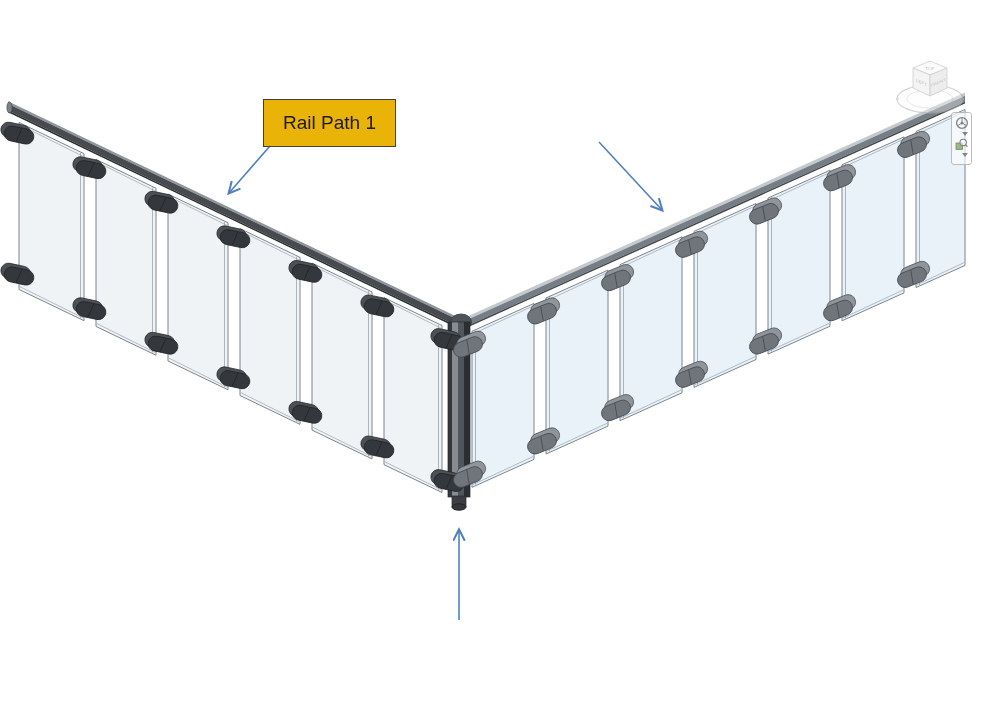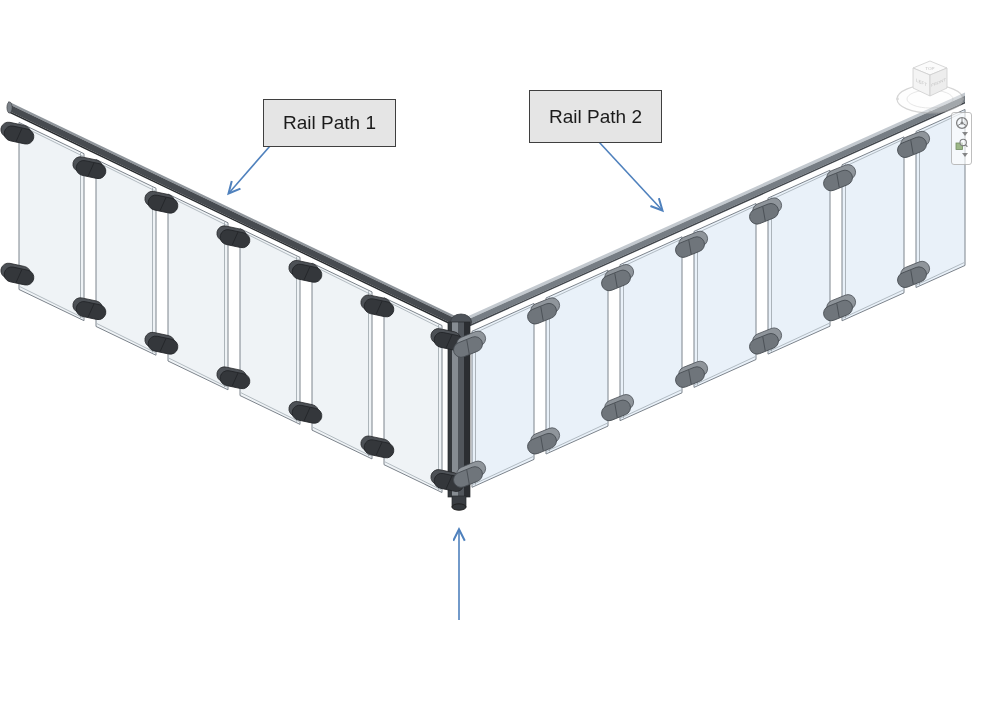--- a/index.html
+++ b/index.html
@@ -1,19 +1,19 @@
 <!DOCTYPE html>
 <html><head>
 <meta charset="utf-8">
 <style>
   html,body{margin:0;padding:0;background:#ffffff;}
   .canvas{position:relative;width:1000px;height:707px;background:#ffffff;overflow:hidden;
           font-family:"Liberation Sans",sans-serif;}
   #scene{position:absolute;left:0;top:0;}
-  .callout{position:absolute;background:#e5e5e5;border:1px solid #3f3f3f;display:flex;
+  .callout{position:absolute;background:#eab308;border:1px solid #3f3f3f;display:flex;
            align-items:center;justify-content:center;font-size:19px;color:#1b1b1b;}
   #callout-rail1{left:263px;top:99px;width:131px;height:46px;}
   #callout-rail2{left:529px;top:90px;width:131px;height:51px;}
   #callout-extrusion{left:408px;top:622px;width:119px;height:49px;}
   .navbar{position:absolute;left:951px;top:112px;width:21px;height:53px;border:1px solid #b3b3b3;
           border-radius:3px;background:rgba(255,255,255,0.72);opacity:0.85;display:flex;
           flex-direction:column;align-items:center;padding-top:3px;box-sizing:border-box;}
   .caret{width:0;height:0;border-left:3px solid transparent;border-right:3px solid transparent;
          border-top:4px solid #7a7a7a;margin:2px 0 2px 6px;}
   svg text{font-family:"Liberation Sans",sans-serif;}
@@ -310,16 +310,13 @@
       <rect x="1" y="5" width="6.5" height="6.5" fill="#8fae74" stroke="#5d7a47" stroke-width="0.8"></rect>
       <circle cx="8.2" cy="4.4" r="3.2" fill="rgba(255,255,255,0.6)" stroke="#6f6f6f" stroke-width="1.1"></circle>
       <line x1="10.5" y1="6.9" x2="12.4" y2="8.8" stroke="#6f6f6f" stroke-width="1.3"></line>
     </svg>
     <div class="caret"></div>
   </div>
 
   <div class="callout" id="callout-rail1">
     <span>Rail Path 1</span>
   </div>
-  <div class="callout" id="callout-rail2">
-    <span>Rail Path 2</span>
-  </div>
 </div>
 
 </body></html>

